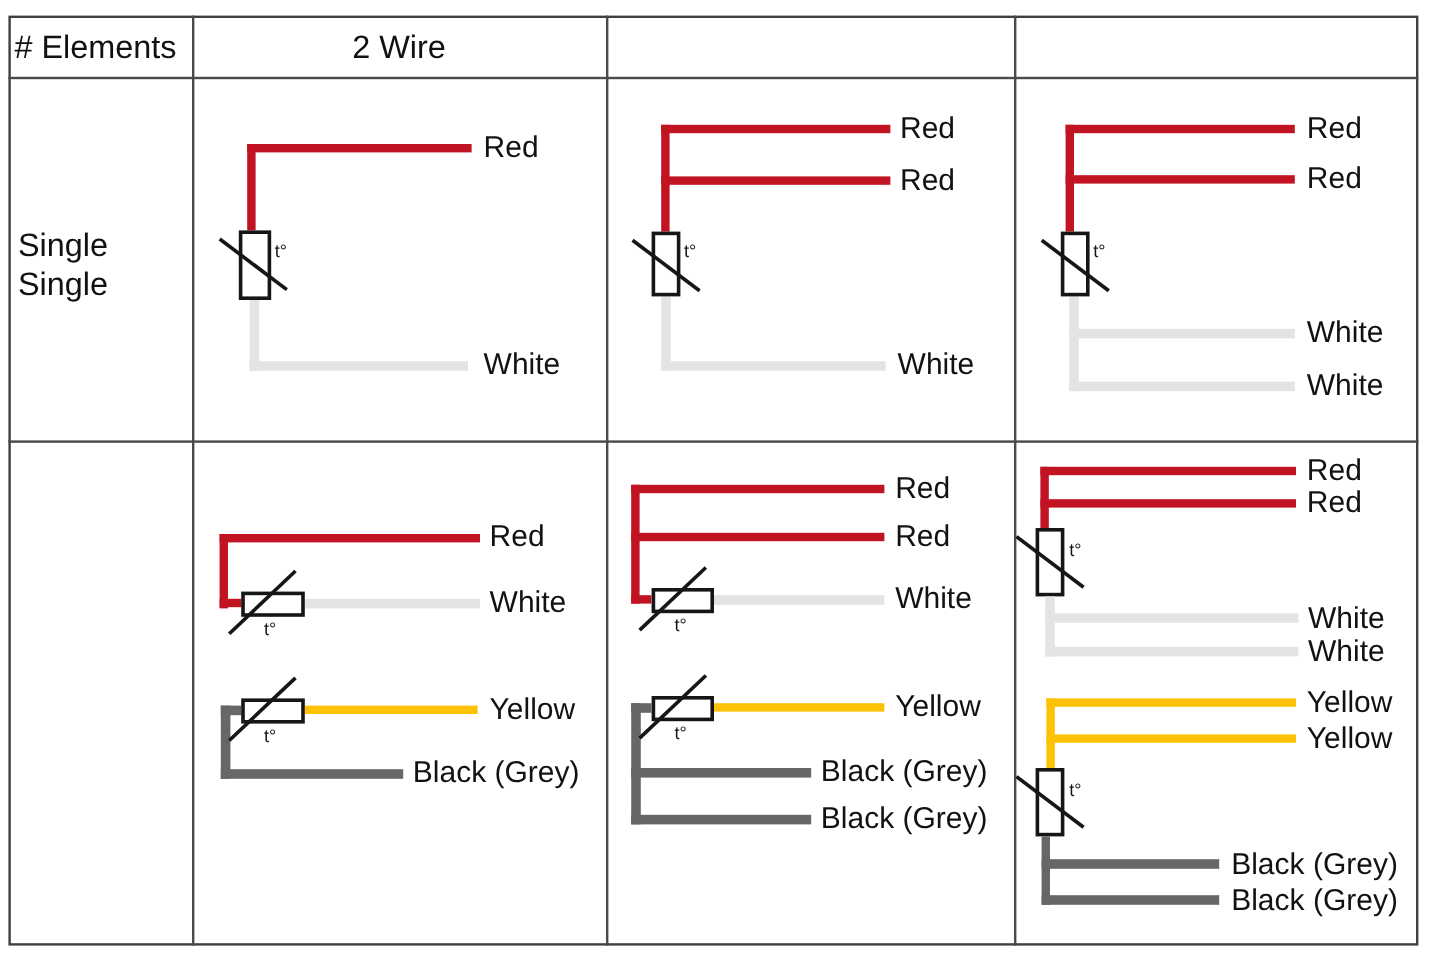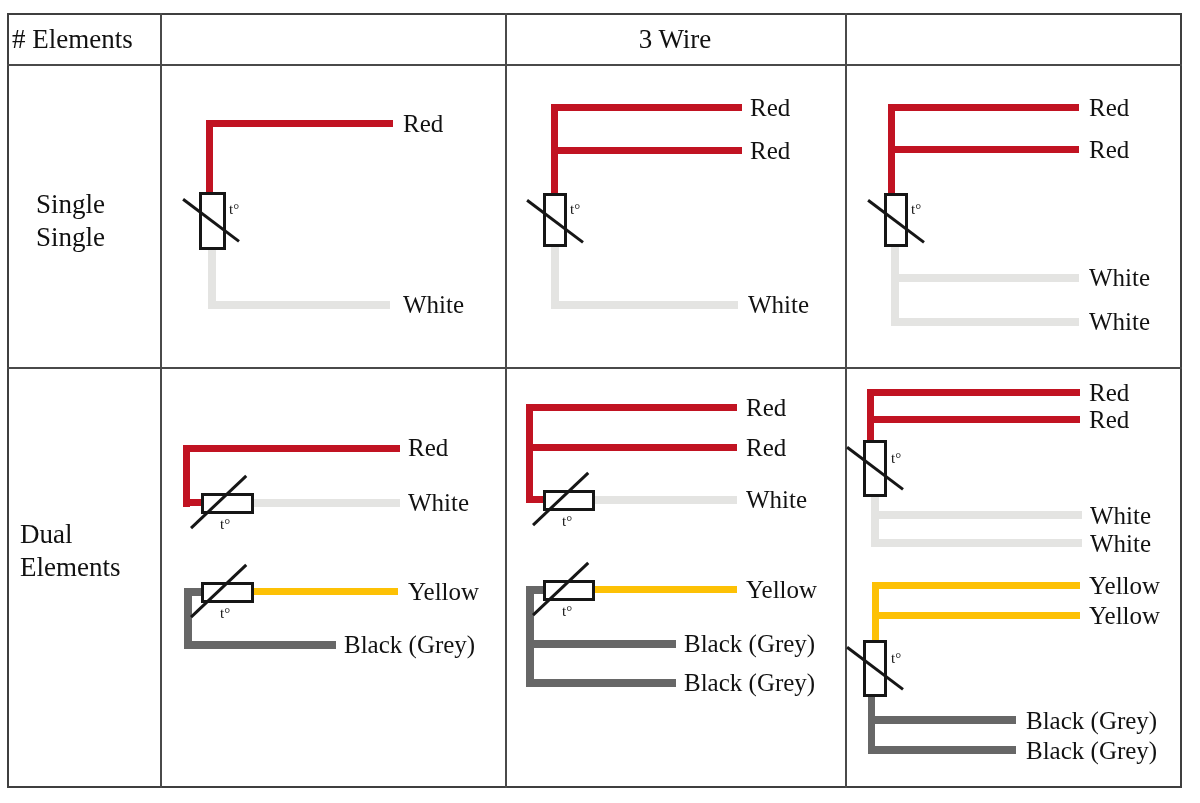--- a/index.html
+++ b/index.html
@@ -1,18 +1,18 @@
 <!DOCTYPE html>
 <html><head>
 <meta charset="utf-8">
 <style>
   html,body{margin:0;padding:0;background:#ffffff;}
   #app{
     position:relative;width:1200px;height:793px;background:#ffffff;
-    font-family:Liberation Serif, serif;color:#161616;overflow:hidden;
+    font-family:Liberation Sans, sans-serif;color:#161616;overflow:hidden;
   }
   .gridline{position:absolute;background:#4a4a4a;}
   .border-rect{position:absolute;border:2px solid #3f3f3f;box-sizing:border-box;background:transparent;}
   .hdr{position:absolute;font-size:27px;color:#111;white-space:nowrap;}
   .hdr.center{text-align:center;}
   .rowlabel{position:absolute;font-size:27px;line-height:33px;color:#111;}
   .wire{position:absolute;}
   .rtd{position:absolute;background:#fff;border:3px solid #161616;box-sizing:border-box;}
   .diag{position:absolute;height:0;border-top:3px solid #161616;transform-origin:0 0;}
   .tdeg{position:absolute;font-size:15px;color:#161616;white-space:nowrap;}
@@ -24,29 +24,25 @@
 <div id="app">
 
   <div class="border-rect" style="left:7px;top:13px;width:1175px;height:775px;"></div>
   <div class="gridline" style="left:160px;top:13px;width:2px;height:775px;"></div>
   <div class="gridline" style="left:505px;top:13px;width:2px;height:775px;"></div>
   <div class="gridline" style="left:845px;top:13px;width:2px;height:775px;"></div>
   <div class="gridline" style="left:7px;top:64px;width:1175px;height:2px;"></div>
   <div class="gridline" style="left:7px;top:367px;width:1175px;height:2px;"></div>
 
   <div class="hdr" style="left:12px;top:24px;"># Elements</div>
-  <div class="hdr center" style="left:505px;top:24px;width:340px;">3 Wire</div>
+  <div class="hdr center" style="left:160px;top:24px;width:345px;">2 Wire</div>
 
-  <div class="rowlabel" style="left:36px;top:188px;">
+  <div class="rowlabel" style="left:15px;top:188px;">
     <div>Single</div>
     <div>Single</div>
-  </div>
-  <div class="rowlabel" style="left:20px;top:518px;">
-    <div>Dual</div>
-    <div>Elements</div>
   </div>
 
   <div class="wire" style="left: 206px; top: 120px; width: 187px; height: 7px; background: rgb(193, 19, 34);"></div>
   <div class="wire" style="left: 206px; top: 120px; width: 7px; height: 73px; background: rgb(193, 19, 34);"></div>
   <div class="wire" style="left: 208px; top: 250px; width: 8px; height: 59px; background: rgb(228, 228, 226);"></div>
   <div class="wire" style="left: 208px; top: 301px; width: 182px; height: 8px; background: rgb(228, 228, 226);"></div>
   <div class="rtd" style="left:199px;top:192px;width:27px;height:58px;"></div>
   <div class="diag" style="left:184px;top:198px;width:70px;transform:rotate(37deg);"></div>
   <div class="tdeg" style="left:229px;top:201px;">t°</div>
   <div class="wlabel" style="left:403px;top:110px;">Red</div>

